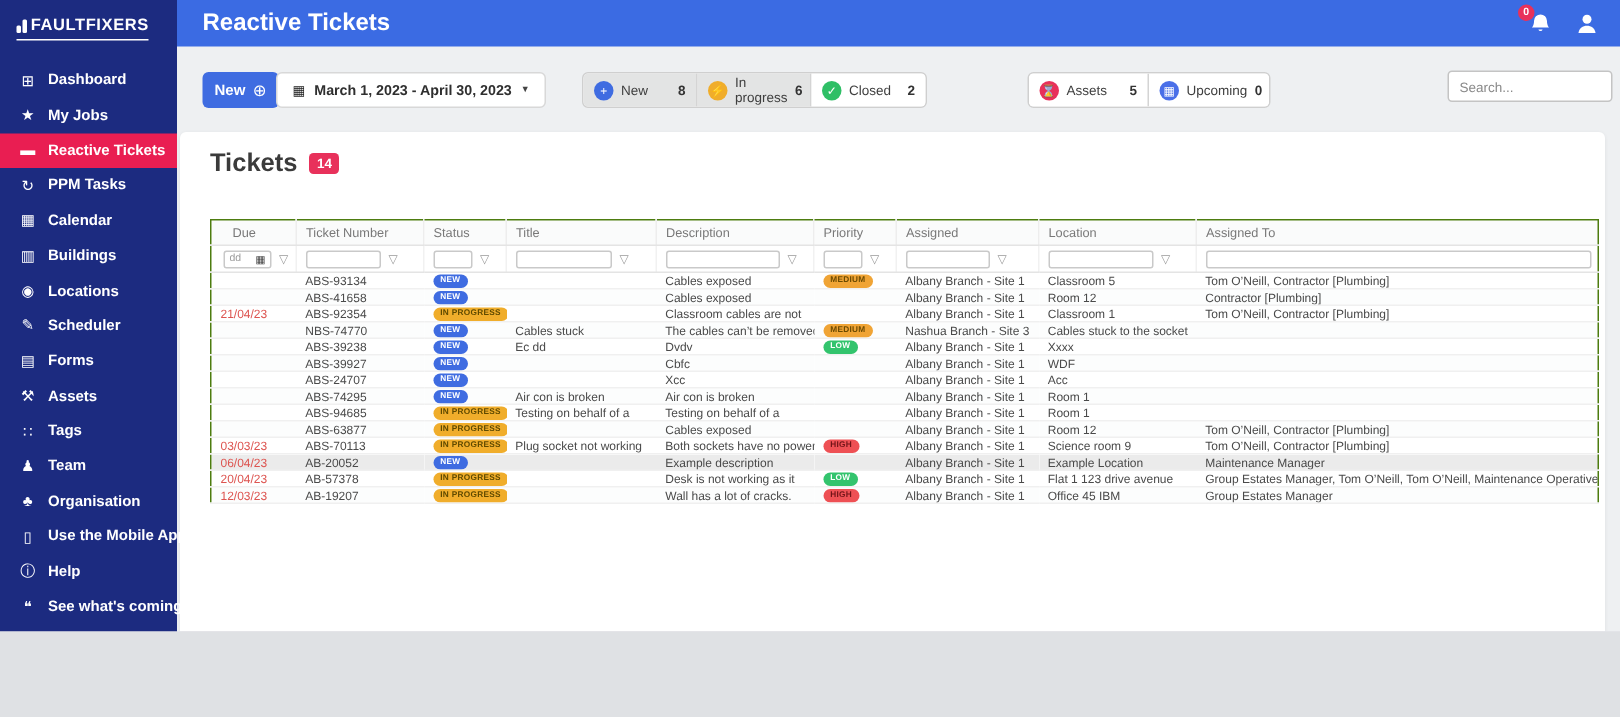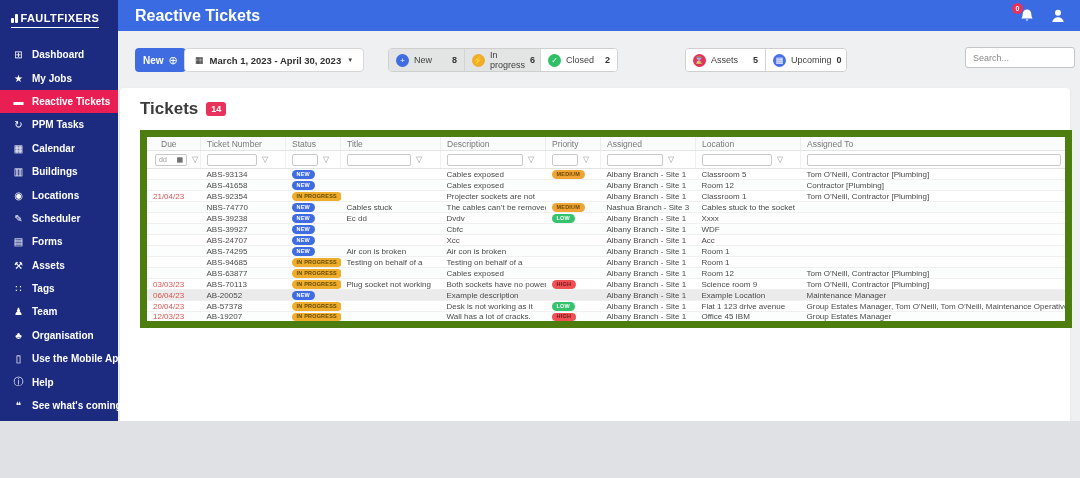--- a/index.html
+++ b/index.html
@@ -56,22 +56,22 @@
           border-radius:3px;font-size:9px;padding:0 7px;color:#333;background:#fff;font-family:"Liberation Sans",sans-serif;}
   .search::placeholder{color:#8a8a8a;}
 
   
   .card{position:absolute;left:2px;top:57px;right:10px;bottom:0;background:#fff;
         border-radius:4px 4px 0 0;box-shadow:0 1px 3px rgba(0,0,0,.07);}
   .card-head{display:flex;align-items:center;gap:8px;padding:11px 0 0 20px;}
   .card-title{font-size:17px;color:#3b3b3b;font-weight:600;}
   .card-badge{background:#e8315b;color:#fff;font-size:9px;font-weight:700;border-radius:3px;padding:2px 5px;}
 
-  table.grid{position:absolute;left:20px;top:42px;width:925px;border-collapse:collapse;table-layout:fixed;
-             font-size:8px;color:#4a4a4a;border:7px solid #4d7c0f;}
+  table.grid{position:absolute;left:20px;top:58px;width:925px;border-collapse:collapse;table-layout:fixed;
+             font-size:8px;color:#4a4a4a;border:1px solid #4d7c0f;}
   .grid th{height:17px;background:#fafbfb;font-weight:400;color:#787878;font-size:8.5px;text-align:left;
            padding:0 0 0 6px;border-bottom:1px solid #e4e4e4;border-right:1px solid #ededed;white-space:nowrap;overflow:hidden;}
   .grid th:first-child{padding-left:14px;}
   .grid th:last-child{border-right:none;margin-left:48px;}
   .f-row td{height:18px;border-bottom:1px solid #e4e4e4;border-right:1px solid #f1f1f1;
             padding:0 4px 0 6px;background:#fff;white-space:nowrap;}
   .f-row td:first-child{padding-left:8px;}
   .f-row td:last-child{border-right:none;}
   .f-in{height:12px;border:1px solid #c9c9c9;border-radius:2px;font-size:8px;padding:0 3px;background:#fff;
         font-family:"Liberation Sans",sans-serif;vertical-align:middle;}
@@ -305,21 +305,21 @@
               <td class="pillcell"></td>
               <td>Albany Branch - Site 1</td>
               <td>Room 12</td>
               <td>Contractor [Plumbing]</td>
             </tr>
             <tr>
               <td class="due">21/04/23</td>
               <td>ABS-92354</td>
               <td class="pillcell"><span class="pill p-prog">IN PROGRESS</span></td>
               <td></td>
-              <td>Projecter sockets are not</td>
+              <td>Classroom cables are not</td>
               <td class="pillcell"></td>
               <td>Albany Branch - Site 1</td>
               <td>Classroom 1</td>
               <td>Tom O’Neill, Contractor [Plumbing]</td>
             </tr>
             <tr>
               <td class="due"></td>
               <td>NBS-74770</td>
               <td class="pillcell"><span class="pill p-new">NEW</span></td>
               <td>Cables stuck</td>

